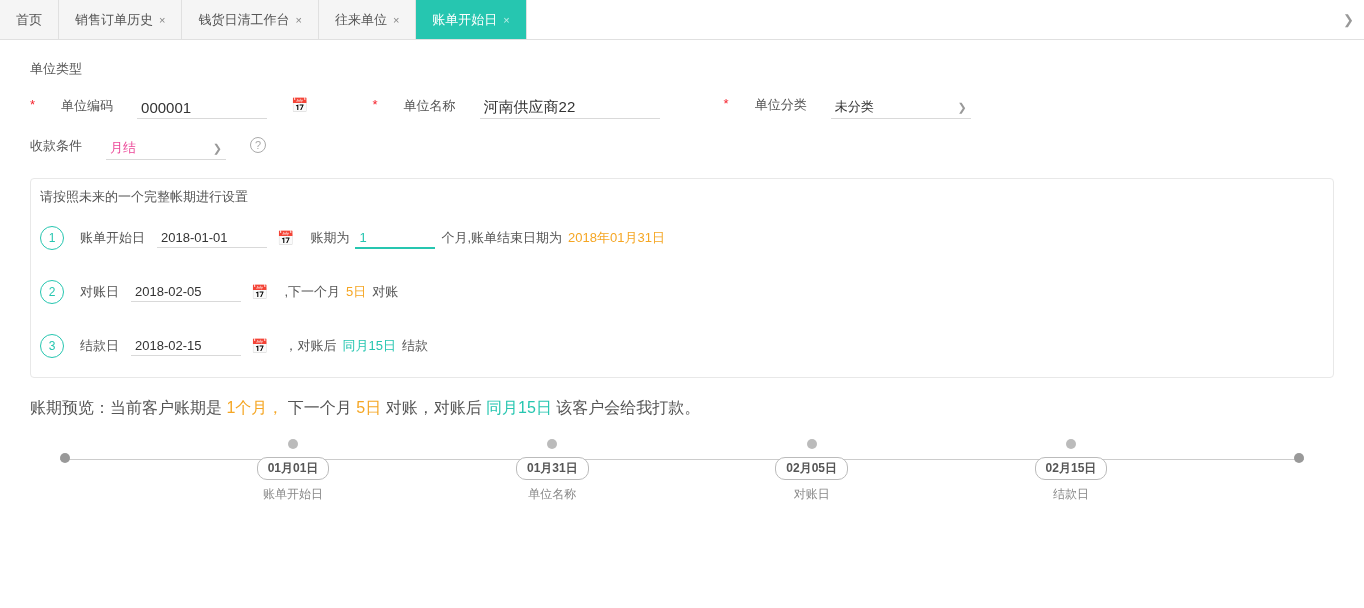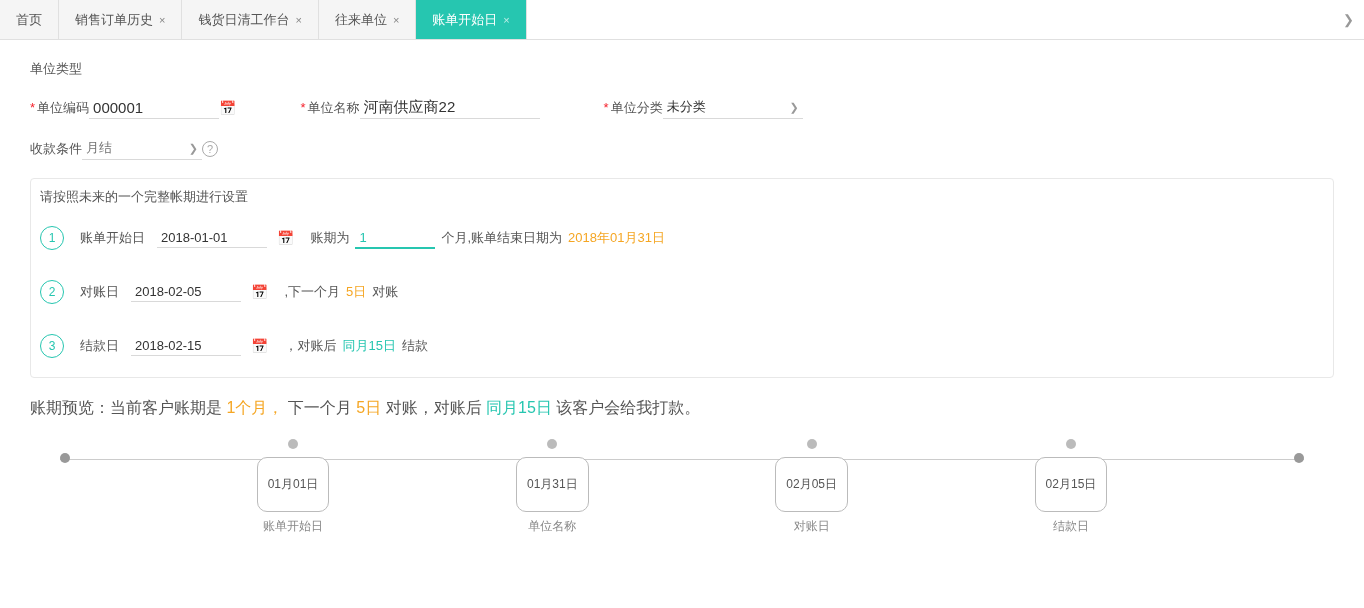--- a/index.html
+++ b/index.html
@@ -54,22 +54,22 @@
 
     
     .form-row {
       display: flex;
       align-items: center;
       margin-bottom: 18px;
       gap: 24px;
     }
     .form-field {
       display: flex;
-      align-items: center;
-      gap: 0;
+      align-items: flex-start;
+      gap: 24px;
     }
     .form-label {
       color: #555;
       white-space: nowrap;
     }
     .required-star {
       color: #f5222d;
       margin-right: 2px;
     }
     .radio-group {
@@ -115,21 +115,21 @@
 
     .select-field {
       display: flex;
       align-items: center;
       border-bottom: 1px solid #d9d9d9;
       padding: 2px 4px;
       width: 120px;
       cursor: pointer;
       justify-content: space-between;
     }
-    .select-value { color: #737373; font-size: 13px; }
+    .select-value { color: #ec4899; font-size: 13px; }
     .chevron-down { color: #999; font-size: 11px; }
 
     .calendar-icon {
       color: #26c6b0;
       cursor: pointer;
       font-size: 14px;
     }
     .question-icon {
       width: 16px;
       height: 16px;
@@ -209,24 +209,25 @@
     }
     .tl-node {
       display: flex;
       flex-direction: column;
       align-items: center;
       z-index: 1;
     }
     .tl-badge {
       border: 1px solid #bbb;
       border-radius: 10px;
-      padding: 18px 10px;
+      padding: 2px 10px;
       font-size: 12px;
       color: #555;
       background: #fff;
+      font-weight: bold;
     }
     .tl-label {
       font-size: 12px;
       color: #888;
       margin-top: 6px;
     }
   </style>
 </head>
 <body>
 

